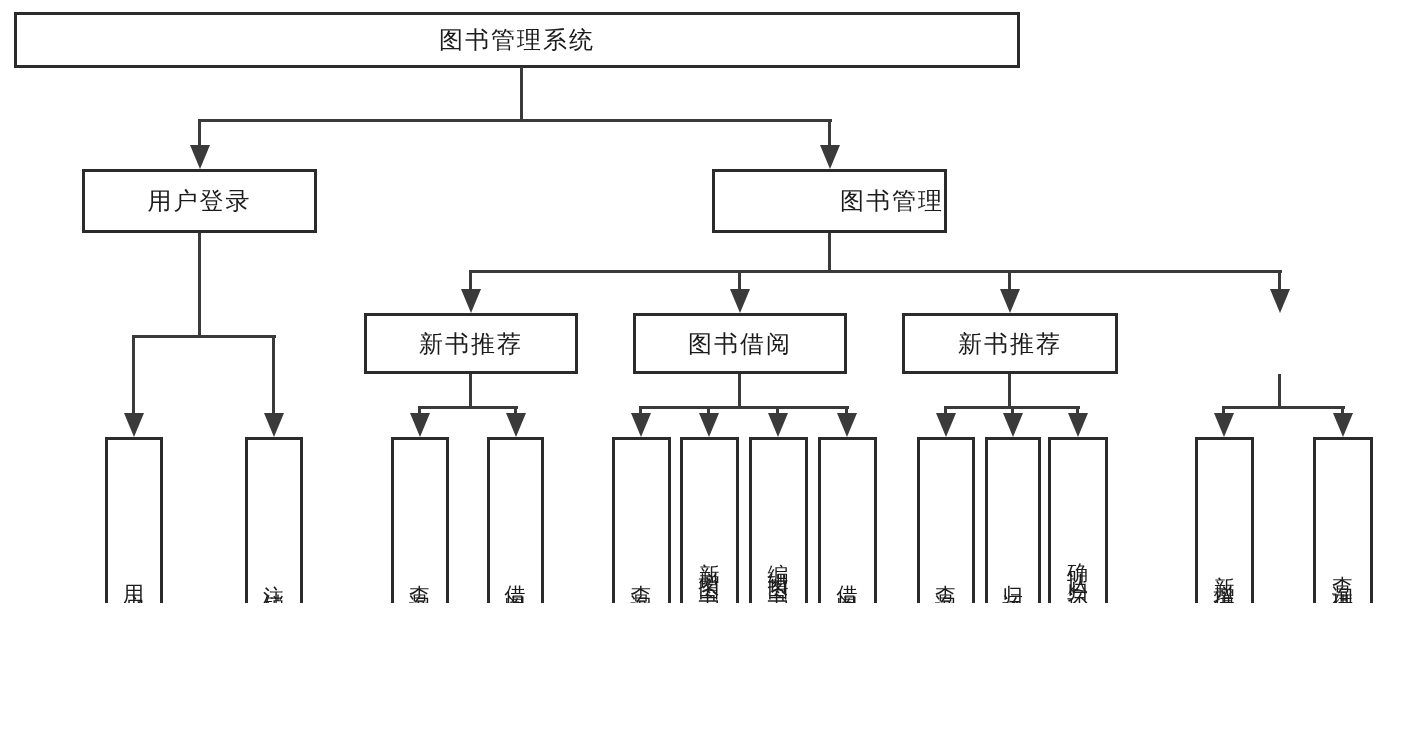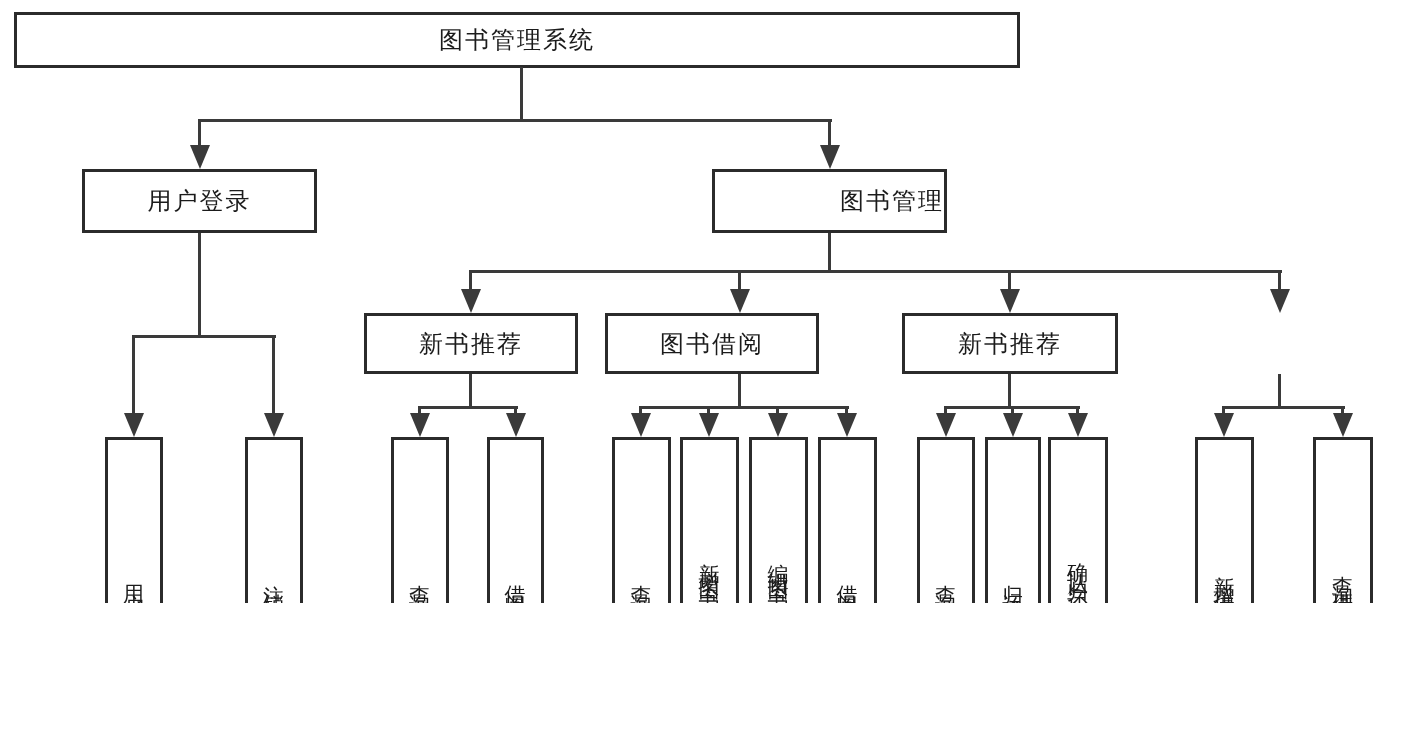--- a/index.html
+++ b/index.html
@@ -68,21 +68,21 @@
   </div>
 
   <div class="node h-node" style="left:712px; top:169px; width:235px; height:64px;justify-content:flex-end;">
     <span>图书管理</span>
   </div>
 
   <div class="node h-node" style="left:364px; top:313px; width:214px; height:61px;">
     <span>新书推荐</span>
   </div>
 
-  <div class="node h-node" style="left:605px; top:313px; width:214px; height:61px;">
+  <div class="node h-node" style="left:633px; top:313px; width:214px; height:61px;">
     <span>图书借阅</span>
   </div>
 
   <div class="node h-node" style="left:902px; top:313px; width:216px; height:61px;">
     <span>新书推荐</span>
   </div>
 
 
   <div class="node v-node" style="left:105px; top:437px; width:58px; height:298px;">
     <span>用户登录</span>

